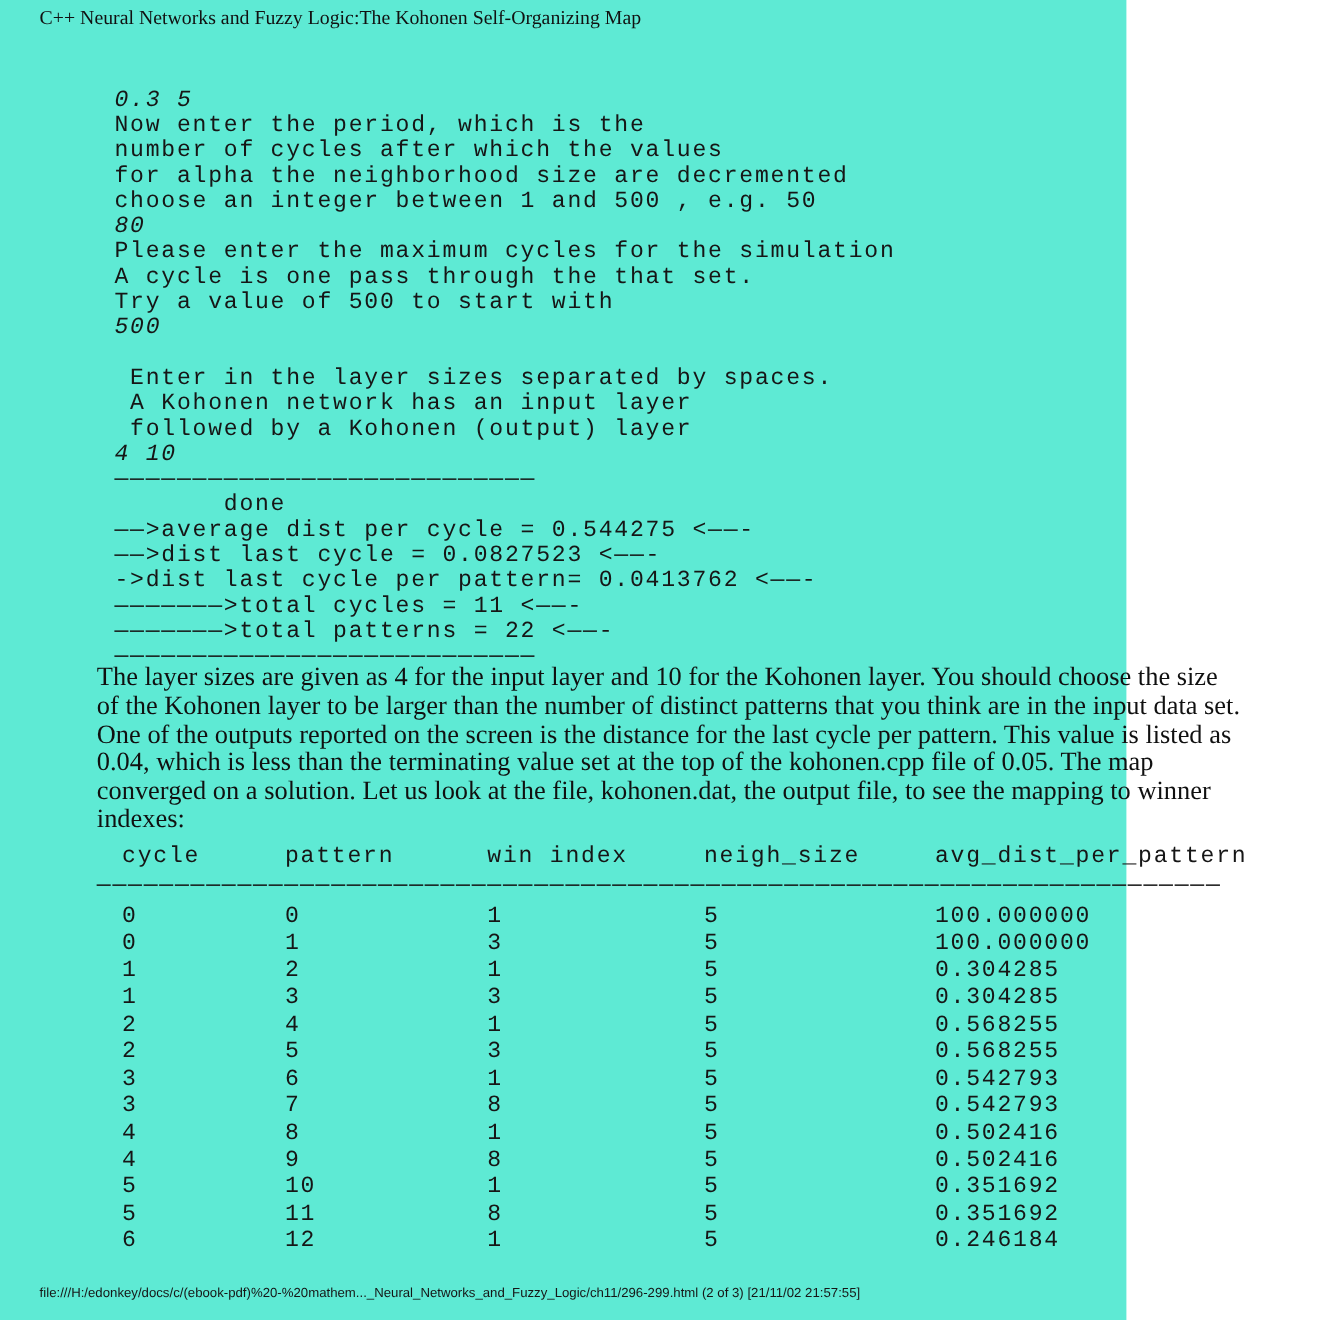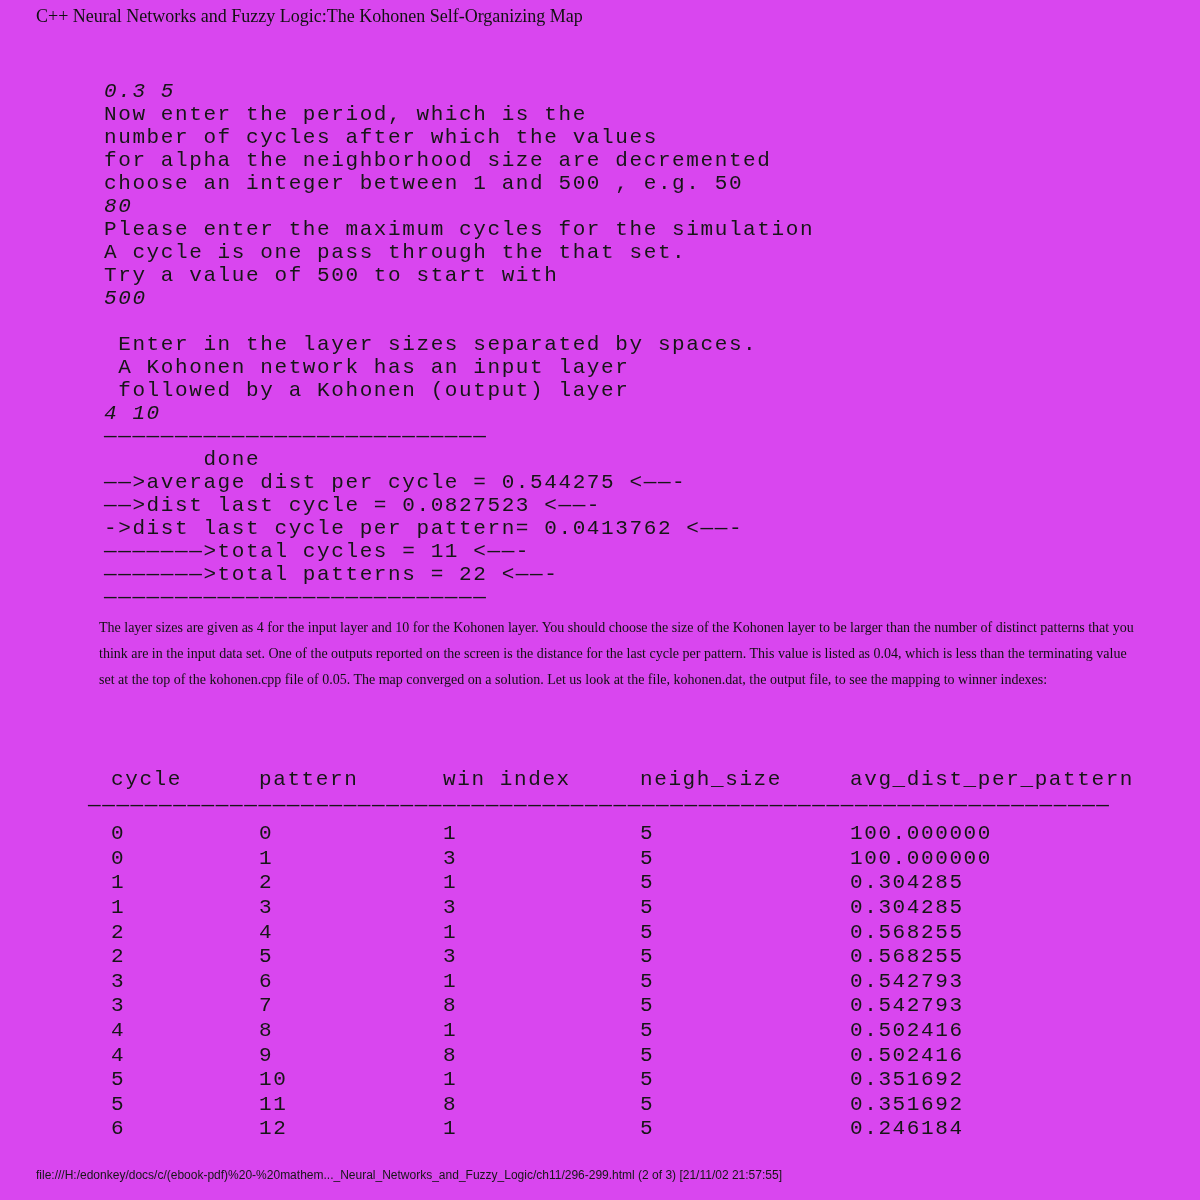--- a/index.html
+++ b/index.html
@@ -1,38 +1,38 @@
 <!DOCTYPE html>
 <html><head>
 <meta charset="utf-8">
 <style>
   html,body{margin:0;padding:0;}
   body{
     width:1200px;height:1200px;background:#ffffff;color:#151515;
     font-family:"Liberation Serif",serif;overflow:hidden;
   }
-  .page{position:relative;width:1200px;height:1200px;background:#d946ef;}
+  .page{position:relative;width:1024px;height:1200px;background:#5eead4;}
 
   .doc-header{
     position:absolute;left:36px;top:6px;
     font-family:"Liberation Serif",serif;font-size:18px;color:#111;
     white-space:nowrap;
   }
 
   .console{
     position:absolute;left:88px;top:64px;margin:16px;
     font-family:"Liberation Mono","DejaVu Sans Mono",monospace;
     font-size:21px;letter-spacing:1.6px;line-height:23px;color:#161616;
   }
   .cline{white-space:pre;min-height:23px;}
   .cline.em{font-style:italic;}
 
   .paragraph{
-    position:absolute;left:88px;top:604px;width:1040px;margin:11px;
-    font-family:"Liberation Serif",serif;font-size:14px;line-height:25.8px;
+    position:absolute;left:88px;top:604px;width:1040px;margin:0;
+    font-family:"Liberation Serif",serif;font-size:24px;line-height:25.8px;
     color:#101010;text-align:left;
   }
 
   .datatable{
     position:absolute;left:88px;top:768px;
     font-family:"Liberation Mono","DejaVu Sans Mono",monospace;
     font-size:21px;letter-spacing:1.6px;line-height:24.6px;color:#161616;
   }
   .trow{display:grid;grid-template-columns:148px 184px 197px 210px 1fr;margin-left:23px;}
   .trow span{white-space:pre;}

